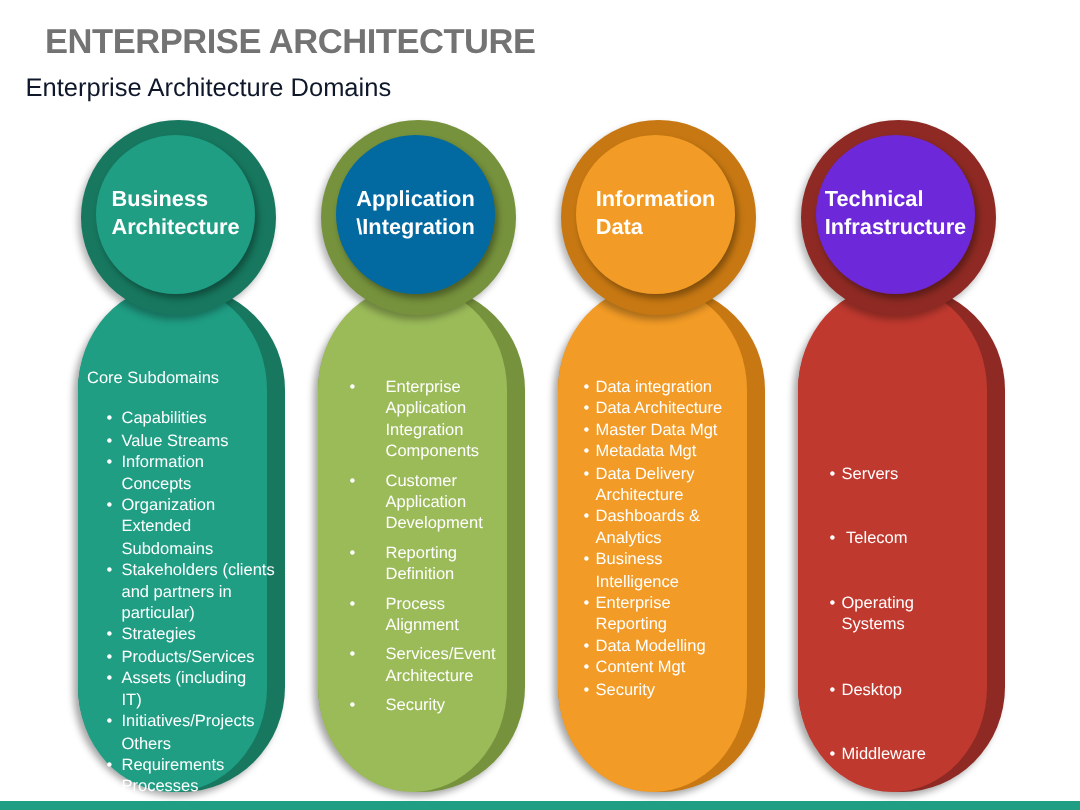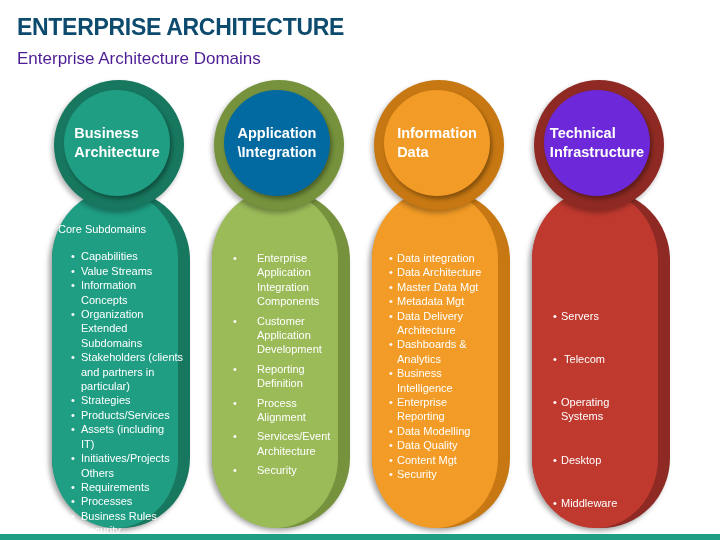--- a/index.html
+++ b/index.html
@@ -1,29 +1,29 @@
 <!DOCTYPE html>
 <html><head>
 <meta charset="utf-8">
 <style>
   html, body { margin:0; padding:0; }
   body { width:720px; height:540px; background:#ffffff; position:relative; overflow:hidden; font-family:"Liberation Sans", sans-serif; }
-  .title { position:absolute; left:17px; top:14px; font-size:23px; font-weight:bold; color:#0c4a6e; letter-spacing:-0.3px; }
-  .subtitle { position:absolute; left:17px; top:49px; font-size:17px; color:#4c1d95; }
+  .title { position:absolute; left:30px; top:14px; font-size:23px; font-weight:bold; color:#737373; letter-spacing:-0.3px; }
+  .subtitle { position:absolute; left:17px; top:49px; font-size:17px; color:#0f172a; }
   .bottom-bar { position:absolute; left:0; top:534px; width:720px; height:6px; background:#1f9e84; }
 
   .col { position:absolute; top:0; width:160px; height:540px; }
   .pill { position:absolute; left:12px; top:190px; width:138px; height:338px; border-radius:69px 69px 69px 69px / 70px 70px 70px 70px; box-shadow: -3px 3px 5px rgba(0,0,0,0.35); }
   .pill-inner { position:absolute; left:12px; top:190px; width:126px; height:338px; border-radius:63px 63px 63px 63px / 70px 70px 70px 70px; }
   .ring { position:absolute; left:14px; top:80px; width:130px; height:130px; border-radius:50%; box-shadow: -2px 3px 5px rgba(0,0,0,0.3); }
   .disc { position:absolute; left:24px; top:90px; width:106px; height:106px; border-radius:50%; box-shadow: 2px 3px 4px rgba(0,0,0,0.35); display:flex; align-items:center; justify-content:center; }
   .disc-label { color:#fff; font-weight:bold; font-size:14.5px; line-height:19px; white-space:pre-line; }
 
   .content { position:absolute; left:16px; top:222px; width:124px; color:#fff; font-size:11px; line-height:14.4px; }
-  .content .head { margin-bottom:4px; }
+  .content .head { margin-bottom:4px;margin-top:23px; }
   .content ul { list-style:none; margin:13px; padding:0; }
   .content li { position:relative; padding-left:10px; }
   .content li::before { content:"•"; position:absolute; left:0; top:0; }
 
   .wide li { padding-left:26px; margin-bottom:5px; }
   .wide li::before { left:2px; }
   .tight li { margin-bottom:0; }
   .tight li::before { left:2px; }
 </style>
 </head>
@@ -92,21 +92,20 @@
     <ul>
       <li>Data integration</li>
       <li>Data Architecture</li>
       <li>Master Data Mgt</li>
       <li>Metadata Mgt</li>
       <li style="width:75px;">Data Delivery Architecture</li>
       <li style="width:75px;">Dashboards &amp; Analytics</li>
       <li style="width:75px;">Business Intelligence</li>
       <li style="width:75px;">Enterprise Reporting</li>
       <li>Data Modelling</li>
-      <li>Data Quality</li>
       <li>Content Mgt</li>
       <li>Security</li>
     </ul>
   </div>
 </div>
 
 <div class="col" style="left:520px;">
   <div class="pill" style="background:#8e2a23;"></div>
   <div class="pill-inner" style="background:#c0392f;"></div>
   <div class="ring" style="background:#8e2a23;"></div>

